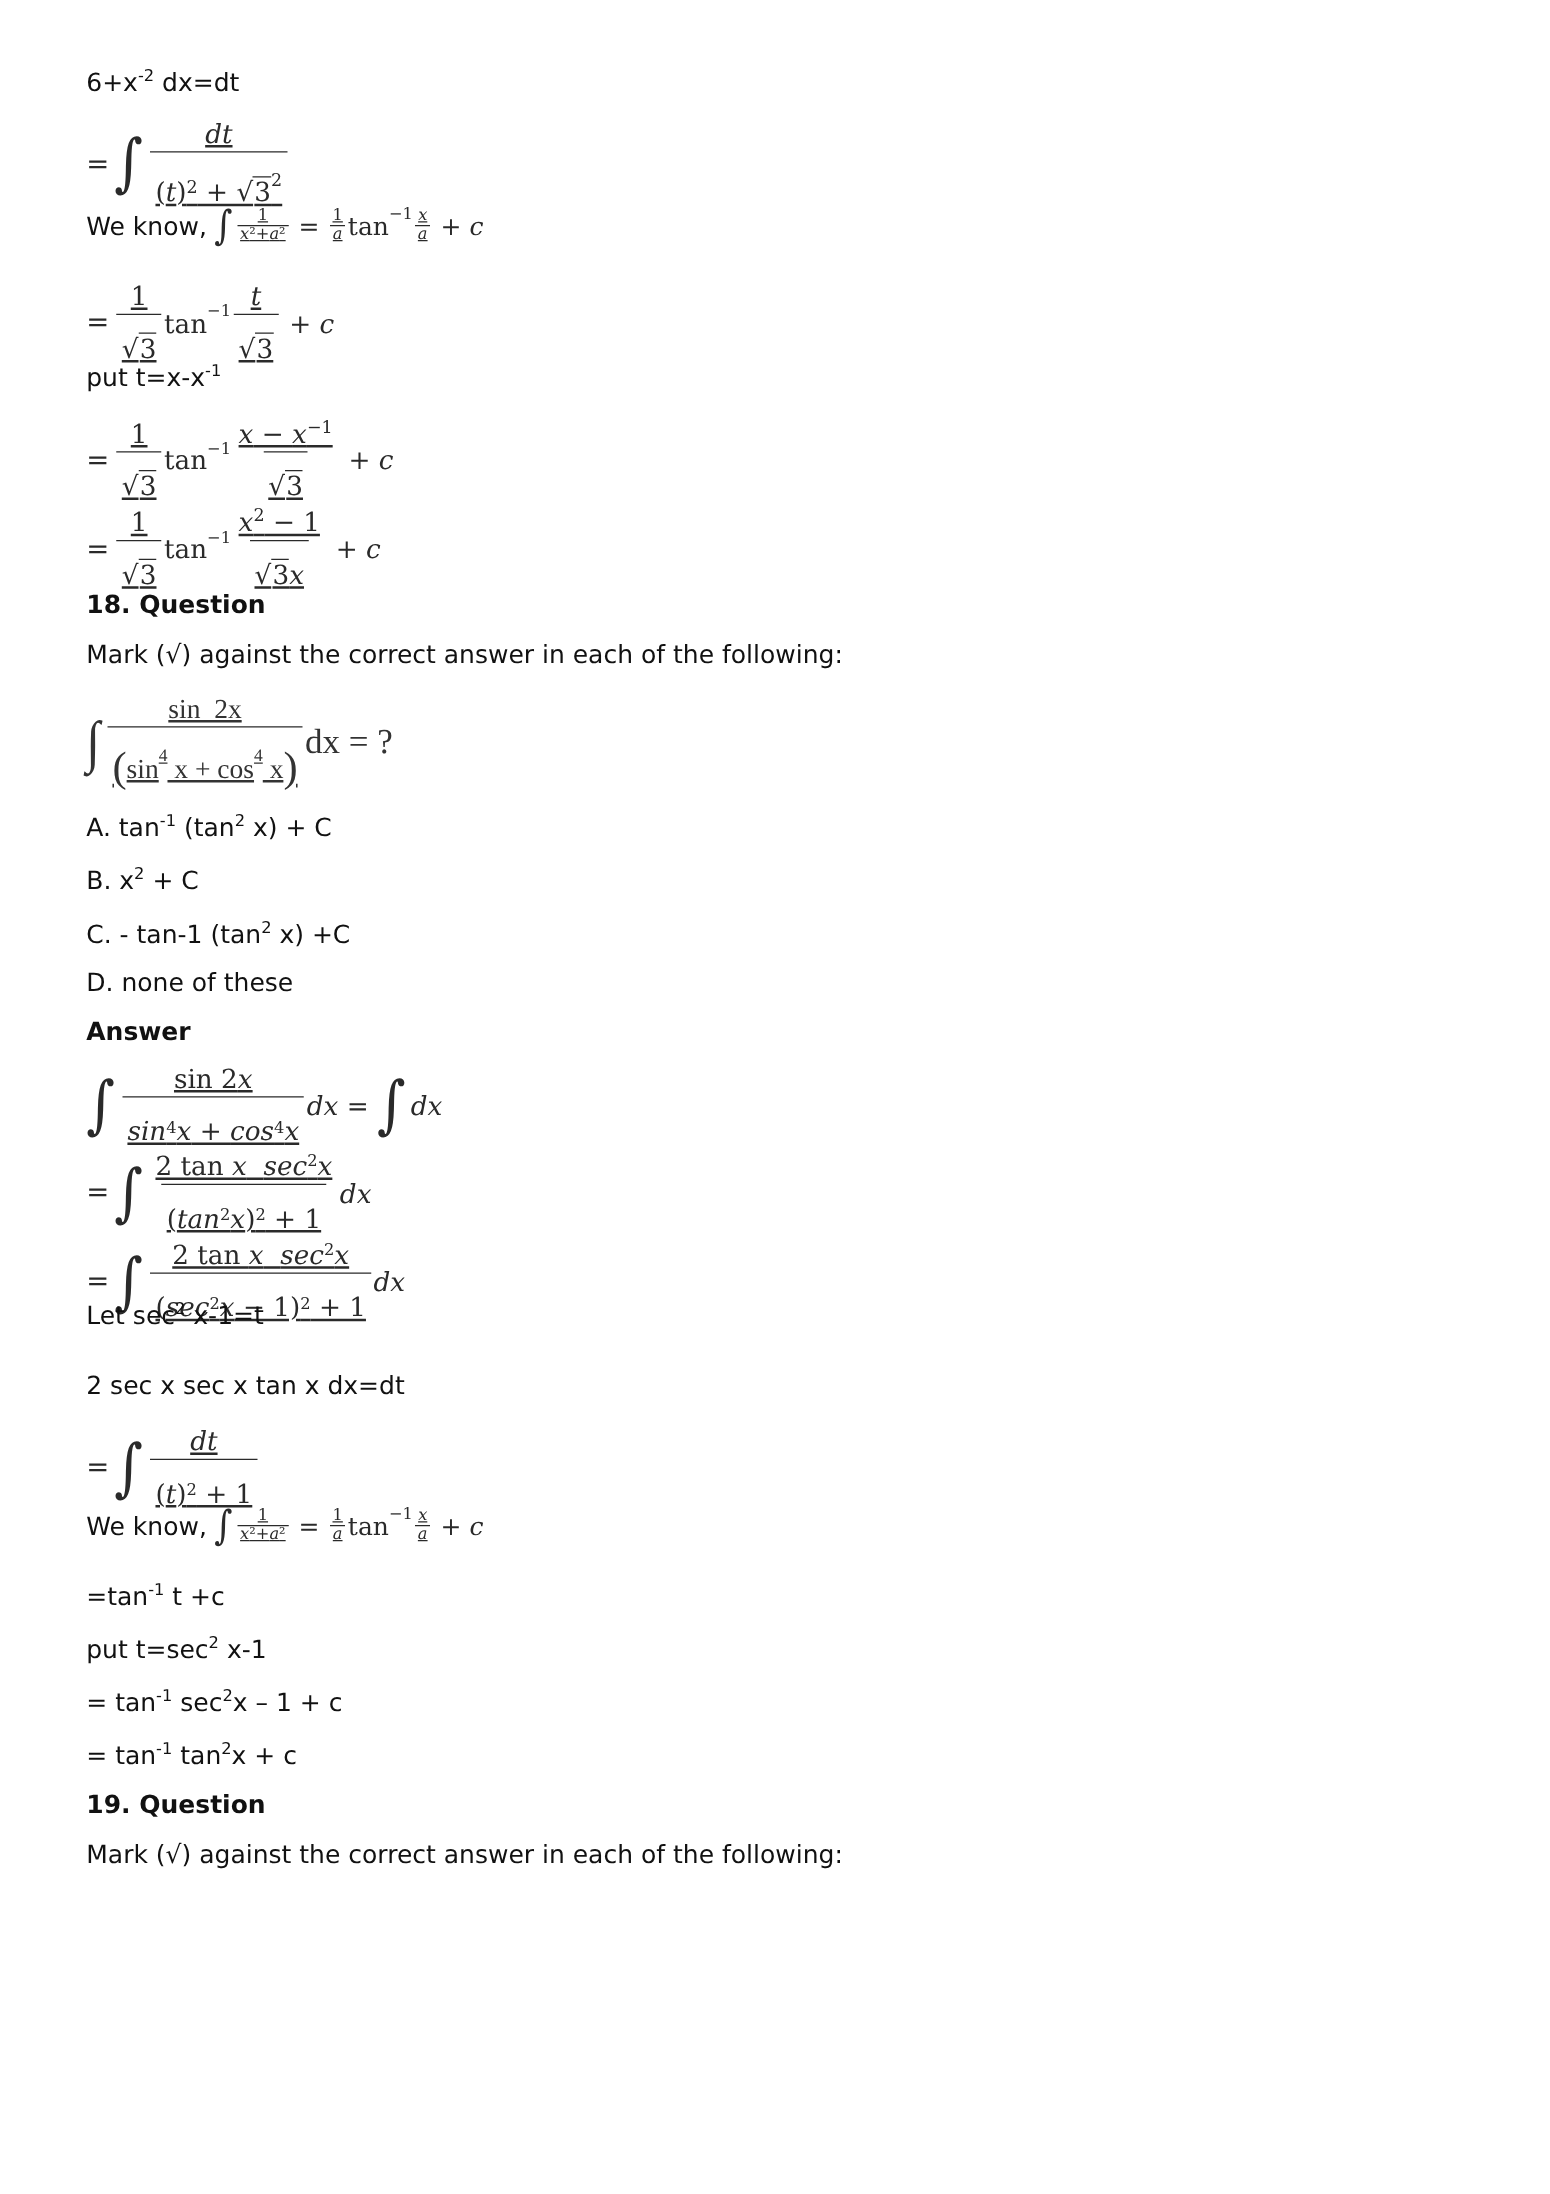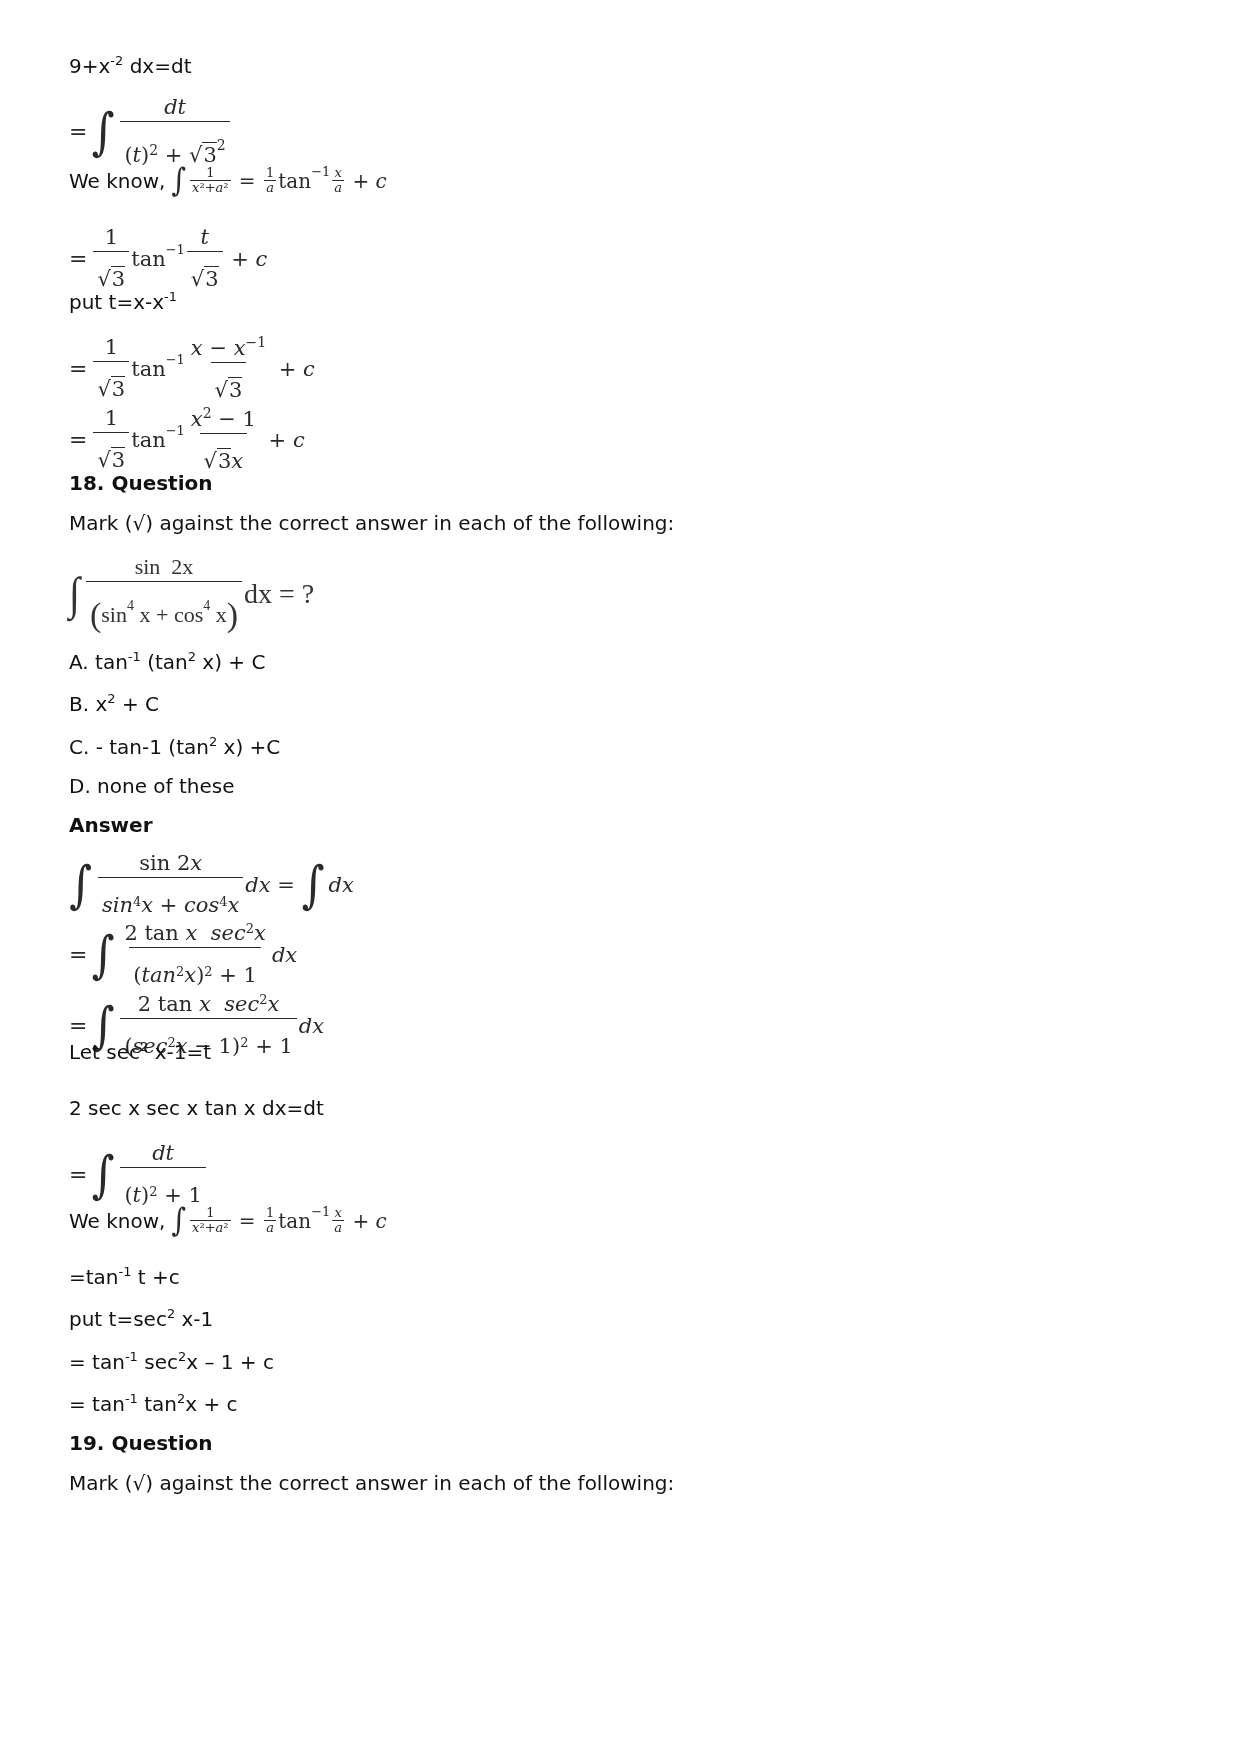--- a/index.html
+++ b/index.html
@@ -7,36 +7,36 @@
          font-family: "DejaVu Sans", sans-serif; color: #111; }
   .line { position: absolute; left: 69px; font-size: 20px; line-height: 24px; white-space: nowrap; }
   .bold { font-weight: bold; }
   sup { font-size: 13px; vertical-align: 8px; line-height: 0; }
   .math { position: absolute; left: 69px; font-family: "DejaVu Serif", "Liberation Serif", serif;
           color: #2a2a2a; display: flex; align-items: center; white-space: nowrap; }
   .math i { font-style: italic; }
   .eq { font-size: 22px; margin-right: 4px; }
   .int { font-size: 44px; line-height: 1; transform: scaleY(1.15); margin-right: 4px; font-weight: lighter; }
   .int.sm { font-size: 28px; margin-right: 2px; }
-  .frac { display: inline-flex; flex-direction: column; align-items: center; vertical-align: middle; margin: 0 2px; }
+  .frac { display: inline-flex; flex-direction: column; align-items: center; vertical-align: middle; margin: 0 2px; text-decoration: underline; }
   .frac .num { padding: 0 4px 2px; font-size: 21px; line-height: 1.1; }
   .frac .den { padding: 16px 4px 0; font-size: 21px; line-height: 1.1; border-top: 1.5px solid #2a2a2a; }
   .frac.small .num, .frac.small .den { font-size: 13px; padding: 0 2px; }
   .frac.small .den { border-top: 1px solid #2a2a2a; }
   .txt { font-size: 21px; }
   .txt-sm { font-size: 20px; }
   .sup-m { font-size: 13px; position: relative; top: -9px; }
   .sqrt { border-top: 1.5px solid #2a2a2a; padding-left: 1px; }
   .inline-text { font-family: "DejaVu Sans", sans-serif; color: #111; font-size: 20px; margin-right: 6px; }
   .paren { font-size: 34px; font-weight: lighter; line-height: 1; }
 </style>
 </head>
 <body>
 
-<div class="line" style="top:54px;"><span>9+x</span><sup>-2</sup><span> dx=dt</span></div>
+<div class="line" style="top:54px;"><span>6+x</span><sup>-2</sup><span> dx=dt</span></div>
 
 <div class="math" style="top:96px;">
   <span class="eq">=</span>
     <span class="int">∫</span>
   <span class="frac">
       <span class="num"><i>dt</i></span>
       <span class="den">(<i>t</i>)<span style="font-size:14px;vertical-align:7px;">2</span> + √<span class="sqrt">3</span><span style="font-size:14px;vertical-align:12px;">2</span></span>
     </span>
 </div>
 

